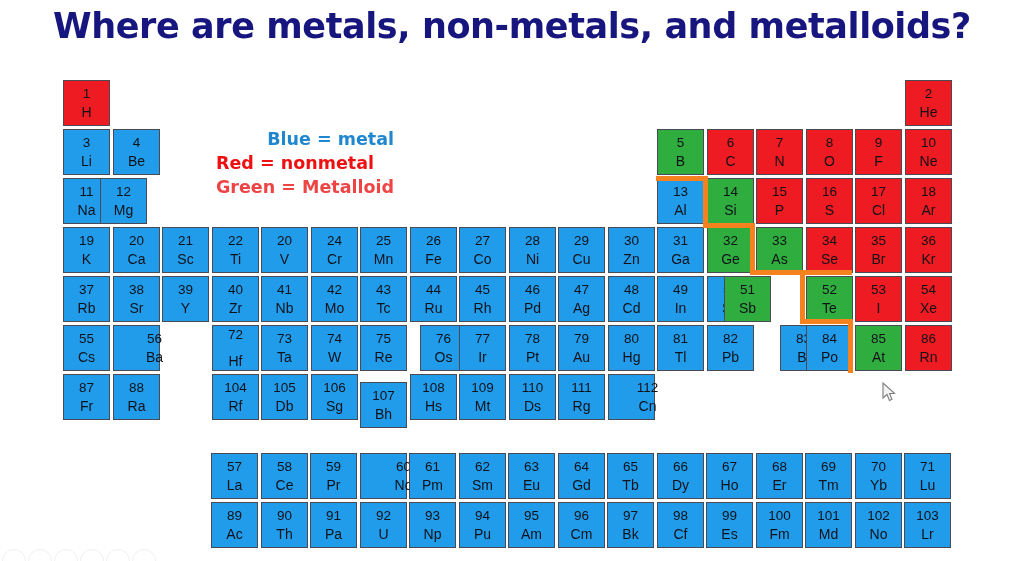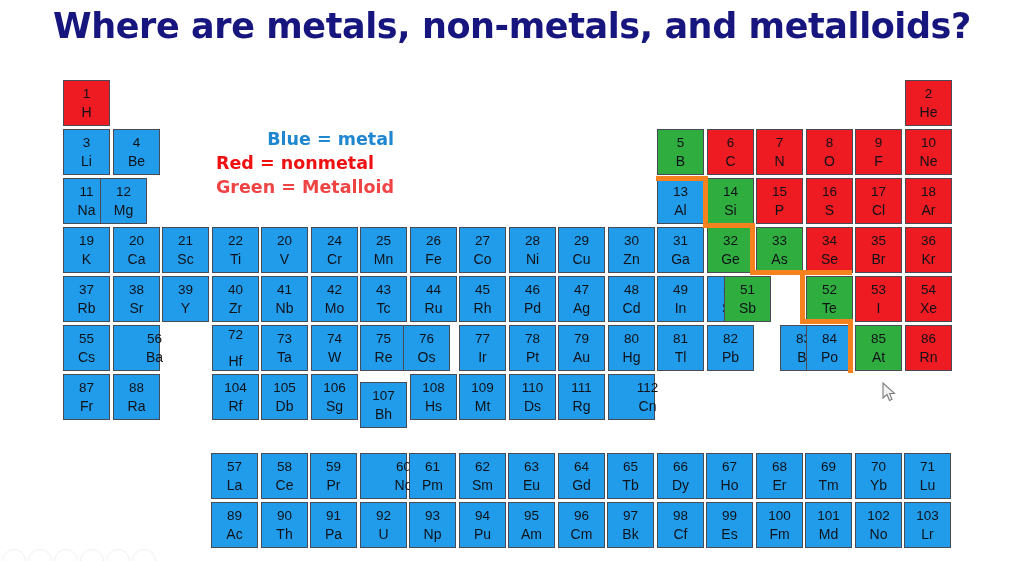--- a/index.html
+++ b/index.html
@@ -361,21 +361,21 @@
       <span class="sym">Ta</span>
     </div>
     <div class="el metal" style="left: 311px; top: 325px;">
       <span class="num">74</span>
       <span class="sym">W</span>
     </div>
     <div class="el metal" style="left: 360px; top: 325px;">
       <span class="num">75</span>
       <span class="sym">Re</span>
     </div>
-    <div class="el metal" style="left: 403px; top: 325px;">
+    <div class="el metal" style="left: 420px; top: 325px;">
       <span class="num">76</span>
       <span class="sym">Os</span>
     </div>
     <div class="el metal" style="left: 459px; top: 325px;">
       <span class="num">77</span>
       <span class="sym">Ir</span>
     </div>
     <div class="el metal" style="left: 509px; top: 325px;">
       <span class="num">78</span>
       <span class="sym">Pt</span>

